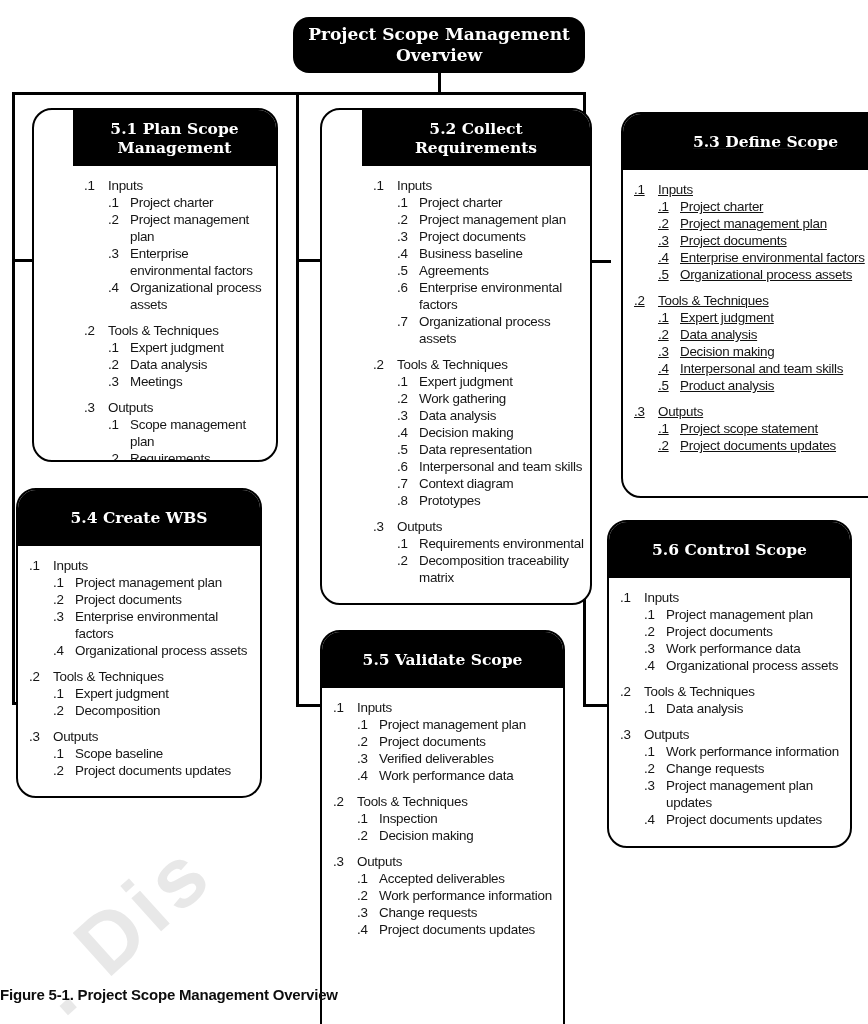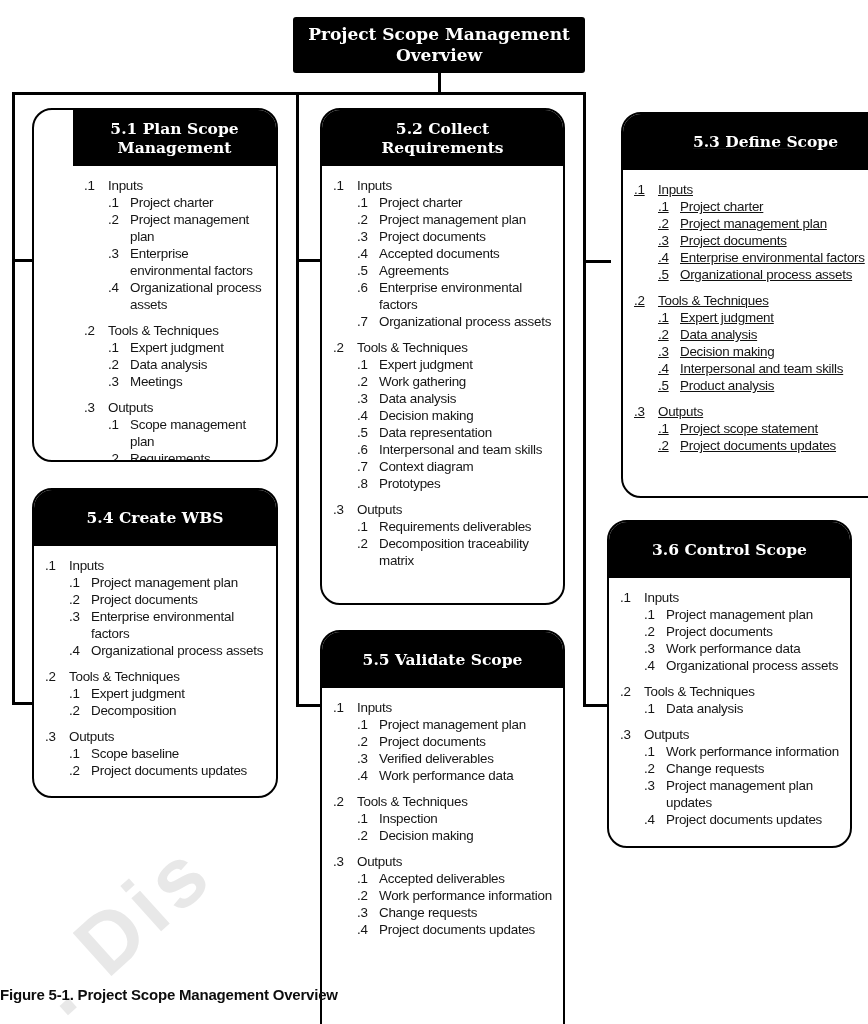--- a/index.html
+++ b/index.html
@@ -26,37 +26,37 @@
   .c-drop-right { left:583px; top:92px;  width:3px;  height:615px; }
   .c-stub-51 { left:12px;  top:259px; width:24px; height:3px; }
   .c-stub-54 { left:12px;  top:702px; width:24px; height:3px; }
   .c-stub-52 { left:296px; top:259px; width:28px; height:3px; }
   .c-stub-55 { left:296px; top:704px; width:28px; height:3px; }
   .c-stub-53 { left:583px; top:260px; width:28px; height:3px; }
   .c-stub-56 { left:583px; top:704px; width:28px; height:3px; }
   
   .title-box {
     position:absolute; left:293px; top:17px; width:292px; height:56px;
-    background:#000; border-radius:3px; z-index:2;
+    background:#000; border-radius:16px; z-index:2;
     display:flex; align-items:center; justify-content:center;
   }
   .title-box .t {
     color:#fff; font-family:"DejaVu Serif", serif; font-weight:bold;
     font-size:17px; line-height:1.25; text-align:center; white-space:pre-line;
   }
   
   .pbox {
     position:absolute; background:#fff; border:2.5px solid #000;
     border-radius:20px; overflow:hidden; z-index:2;
     display:flex; flex-direction:column; box-sizing:border-box;
   }
   .pbox-51 { left:32px;  top:108px; width:246px; height:354px;padding-left:39px; }
-  .pbox-52 { left:320px; top:108px; width:245px; height:497px; }
+  .pbox-52 { left:320px; top:108px; width:272px; height:497px;padding-left:40px; }
   .pbox-53 { left:621px; top:112px; width:289px; height:386px;text-decoration:underline; }
-  .pbox-54 { left:32px;  top:488px; width:246px; height:310px; }
+  .pbox-54 { left:16px;  top:488px; width:246px; height:310px; }
   .pbox-55 { left:320px; top:630px; width:245px; height:414px;justify-content:flex-end; }
   .pbox-56 { left:607px; top:520px; width:245px; height:328px; }
   .pbox-head {
     background:#000; color:#fff; height:56px; flex:none;
     display:flex; align-items:center; justify-content:center;
     font-family:"DejaVu Serif", serif; font-weight:bold;
     font-size:15.5px; line-height:1.25; text-align:center; white-space:pre-line;
     padding:0 6px;
   }
   .pbox-body {
@@ -177,21 +177,21 @@
               <div class="item">
                 <div class="item-num">.2</div>
                 <div class="item-text">Project management plan</div>
               </div>
               <div class="item">
                 <div class="item-num">.3</div>
                 <div class="item-text">Project documents</div>
               </div>
               <div class="item">
                 <div class="item-num">.4</div>
-                <div class="item-text">Accepted documents</div>
+                <div class="item-text">Business baseline</div>
               </div>
               <div class="item">
                 <div class="item-num">.5</div>
                 <div class="item-text">Agreements</div>
               </div>
               <div class="item">
                 <div class="item-num">.6</div>
                 <div class="item-text">Enterprise environmental factors</div>
               </div>
               <div class="item">
@@ -237,21 +237,21 @@
                 <div class="item-text">Prototypes</div>
               </div>
             </div>
           </div>
           <div class="sec">
             <div class="sec-num">.3</div>
             <div class="sec-body">
               <div class="sec-label">Outputs</div>
               <div class="item">
                 <div class="item-num">.1</div>
-                <div class="item-text">Requirements deliverables</div>
+                <div class="item-text">Requirements environmental</div>
               </div>
               <div class="item">
                 <div class="item-num">.2</div>
                 <div class="item-text">Decomposition traceability matrix</div>
               </div>
             </div>
           </div>
         </div>
       </div>
       <div class="pbox pbox-53">
@@ -437,21 +437,21 @@
               </div>
               <div class="item">
                 <div class="item-num">.4</div>
                 <div class="item-text">Project documents updates</div>
               </div>
             </div>
           </div>
         </div>
       </div>
       <div class="pbox pbox-56">
-        <div class="pbox-head">3.6 Control Scope</div>
+        <div class="pbox-head">5.6 Control Scope</div>
         <div class="pbox-body">
           <div class="sec">
             <div class="sec-num">.1</div>
             <div class="sec-body">
               <div class="sec-label">Inputs</div>
               <div class="item">
                 <div class="item-num">.1</div>
                 <div class="item-text">Project management plan</div>
               </div>
               <div class="item">

